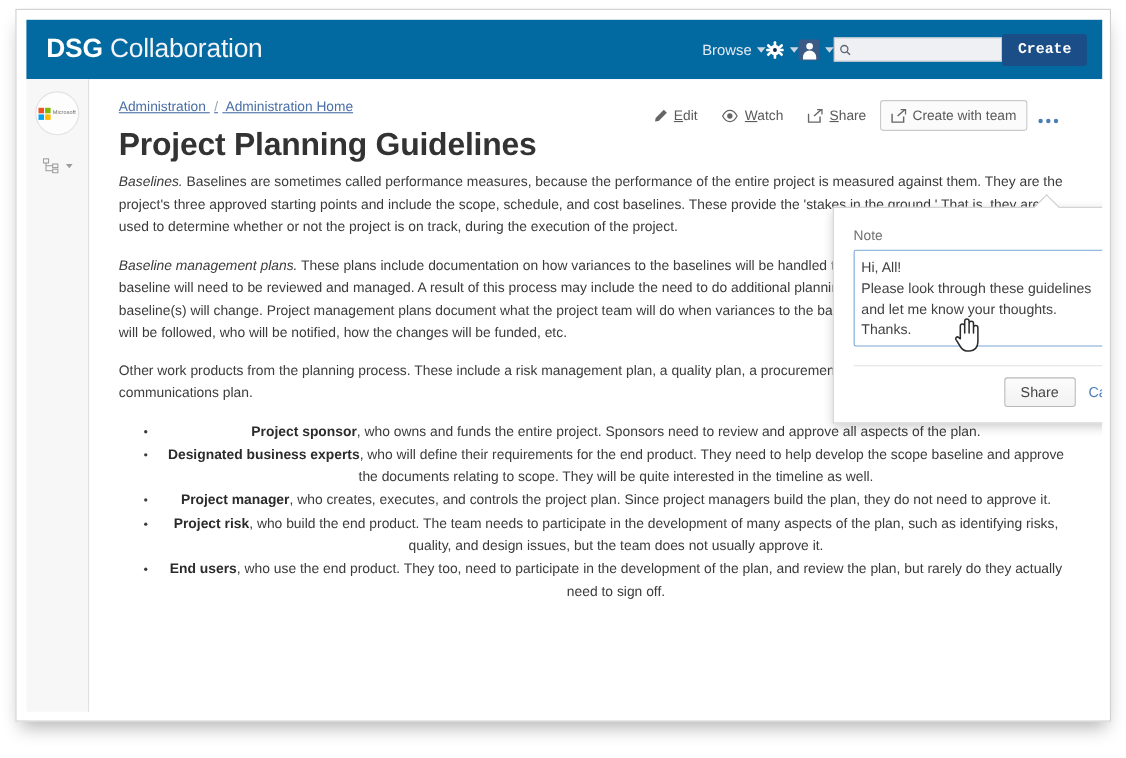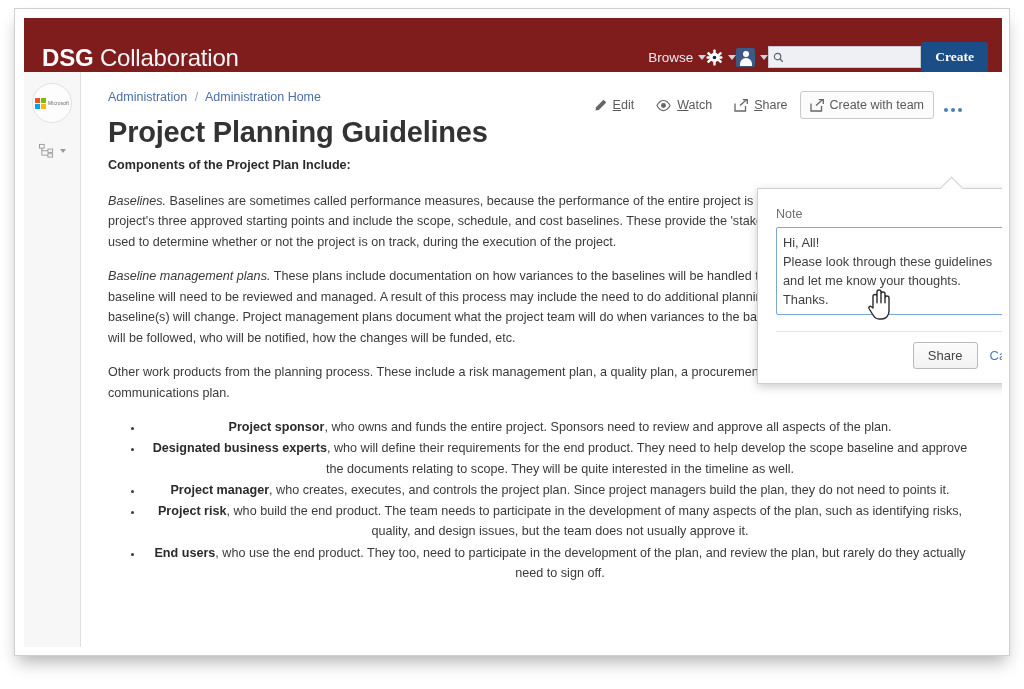--- a/index.html
+++ b/index.html
@@ -25,23 +25,23 @@
     border: 1px solid #d0d0d0;
     box-shadow: 0 10px 16px -4px rgba(0,0,0,0.30);
     overflow: hidden;
   }
 
   
   .topbar {
     position: absolute;
     left: 9px; top: 9px;
     width: 978px; height: 54px;
-    background: #7f1d1d;
-    display: flex;
-    align-items: flex-end;
+    background: #0369a1;
+    display: flex;
+    align-items: center;
     padding: 0 14px 0 18px;
   }
   .logo {
     font-size: 24px;
     color: #ffffff;
     letter-spacing: -0.2px;
     white-space: nowrap;
   }
   .logo .bold { font-weight: bold; }
   .logo .light { font-weight: normal; color: #f2f4f7; }
@@ -112,21 +112,21 @@
   }
   .create-btn {
     background: #1b4d86;
     color: #ffffff;
     font-size: 13.5px;
     font-weight: bold;
     padding: 7px 14px;
     border: 0;
     border-radius: 3px;
     cursor: pointer;
-    font-family: Liberation Serif, serif;
+    font-family: Liberation Mono, monospace;
   }
 
   
   .content-area {
     position: absolute;
     left: 9px; top: 63px;
     width: 978px; height: 575px;
     display: flex;
     background: #ffffff;
   }
@@ -185,20 +185,21 @@
   
   .main {
     flex: 1;
     padding: 18px 26px 0 27px;
     position: relative;
     overflow: hidden;
   }
   .breadcrumb {
     font-size: 12.5px;
     color: #4a6fa5;
+    text-decoration: underline;
   }
   .breadcrumb a { color: #4a6fa5; text-decoration: none; cursor: pointer; }
   .breadcrumb .sep { color: #9aa6b8; margin: 0 4px; }
 
   h1.page-title {
     font-size: 29px;
     font-weight: bold;
     color: #333333;
     margin: 12px 0 6px 0;
     letter-spacing: -0.2px;
@@ -429,39 +430,38 @@
 
         <div class="breadcrumb">
           <a>Administration</a>
           <span class="sep">/</span>
           <a>Administration Home</a>
         </div>
 
         <h1 class="page-title">Project Planning Guidelines</h1>
 
         <div class="doc">
-          <p class="lead">Components of the Project Plan Include:</p>
 
           <p>
             <i>Baselines.</i><span> Baselines are sometimes called performance measures, because the performance of the entire project is measured against them. They are the project's three approved starting points and include the scope, schedule, and cost baselines. These provide the 'stakes in the ground.' That is, they are used to determine whether or not the project is on track, during the execution of the project.</span>
           </p>
 
           <p>
             <i>Baseline management plans.</i><span> These plans include documentation on how variances to the baselines will be handled throughout the project. Each project baseline will need to be reviewed and managed. A result of this process may include the need to do additional planning, with the possibility that the baseline(s) will change. Project management plans document what the project team will do when variances to the baselines occur, including what process will be followed, who will be notified, how the changes will be funded, etc.</span>
           </p>
 
           <p>
             <span>Other work products from the planning process. These include a risk management plan, a quality plan, a procurement plan, a staffing plan, and a communications plan.</span>
           </p>
 
 
           <ul>
             <li><b>Project sponsor</b><span>, who owns and funds the entire project. Sponsors need to review and approve all aspects of the plan.</span></li>
             <li><b>Designated business experts</b><span>, who will define their requirements for the end product. They need to help develop the scope baseline and approve the documents relating to scope. They will be quite interested in the timeline as well.</span></li>
-            <li><b>Project manager</b><span>, who creates, executes, and controls the project plan. Since project managers build the plan, they do not need to points it.</span></li>
+            <li><b>Project manager</b><span>, who creates, executes, and controls the project plan. Since project managers build the plan, they do not need to approve it.</span></li>
             <li><b>Project risk</b><span>, who build the end product. The team needs to participate in the development of many aspects of the plan, such as identifying risks, quality, and design issues, but the team does not usually approve it.</span></li>
             <li><b>End users</b><span>, who use the end product. They too, need to participate in the development of the plan, and review the plan, but rarely do they actually need to sign off.</span></li>
 
           </ul>
         </div>
 
         <div class="actions">
           <button class="act">
             <svg width="13" height="13" viewBox="0 0 14 14">
               <path d="M10.2 0.8l3 3-8 8-3.6.6.6-3.6z" fill="#666"></path>

